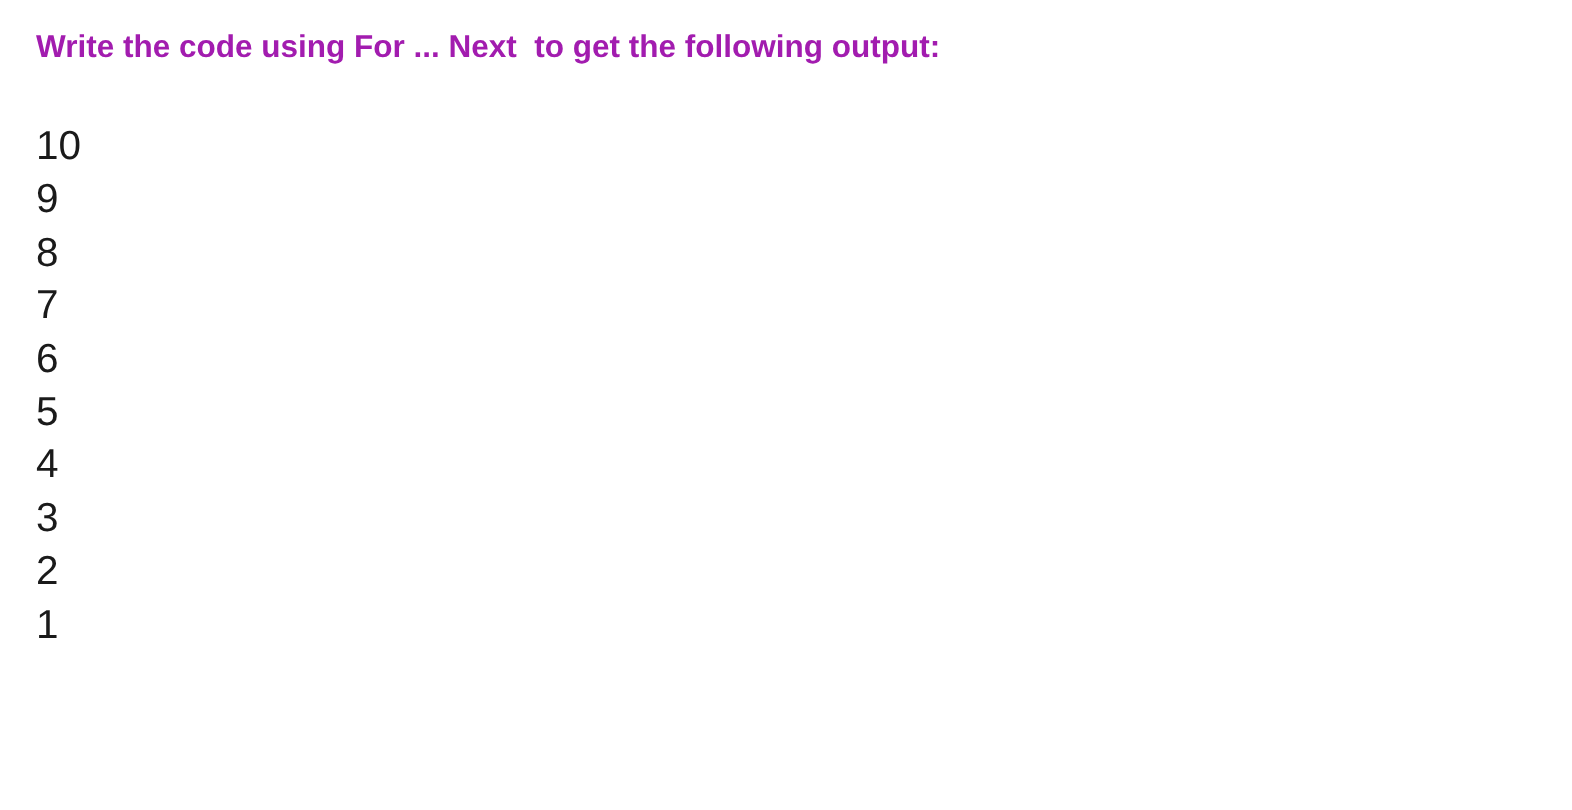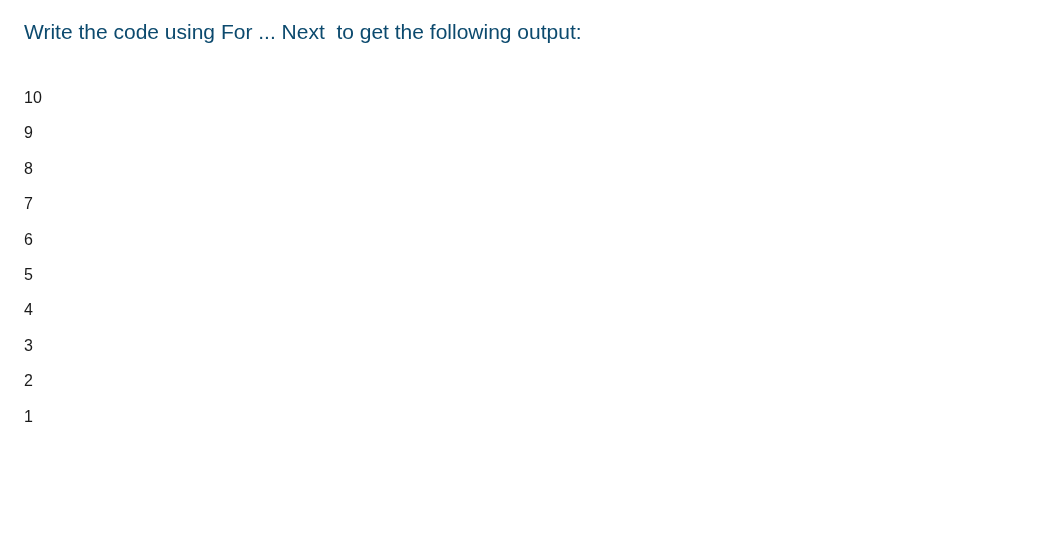--- a/index.html
+++ b/index.html
@@ -22,34 +22,34 @@
     box-sizing: border-box;
     padding: 0;
     background: #ffffff;
   }
   .prompt-heading {
     position: absolute;
     left: 24px;
     top: 18px;
     font-size: 21px;
     line-height: 28px;
-    font-weight: 400;
-    color: #0c4a6e;
+    font-weight: 700;
+    color: #a21caf;
     white-space: pre;
   }
   .output-list {
     position: absolute;
     left: 24px;
     top: 80px;
     margin: 0;
     padding: 0;
     list-style: none;
   }
   .output-list li {
-    font-size: 16px;
+    font-size: 27px;
     line-height: 35.4px;
     font-weight: 400;
     color: #1a1a1a;
     white-space: pre;
   }
   .instruction-footer {
     position: absolute;
     left: 24px;
     top: 465px;
     font-size: 21px;

